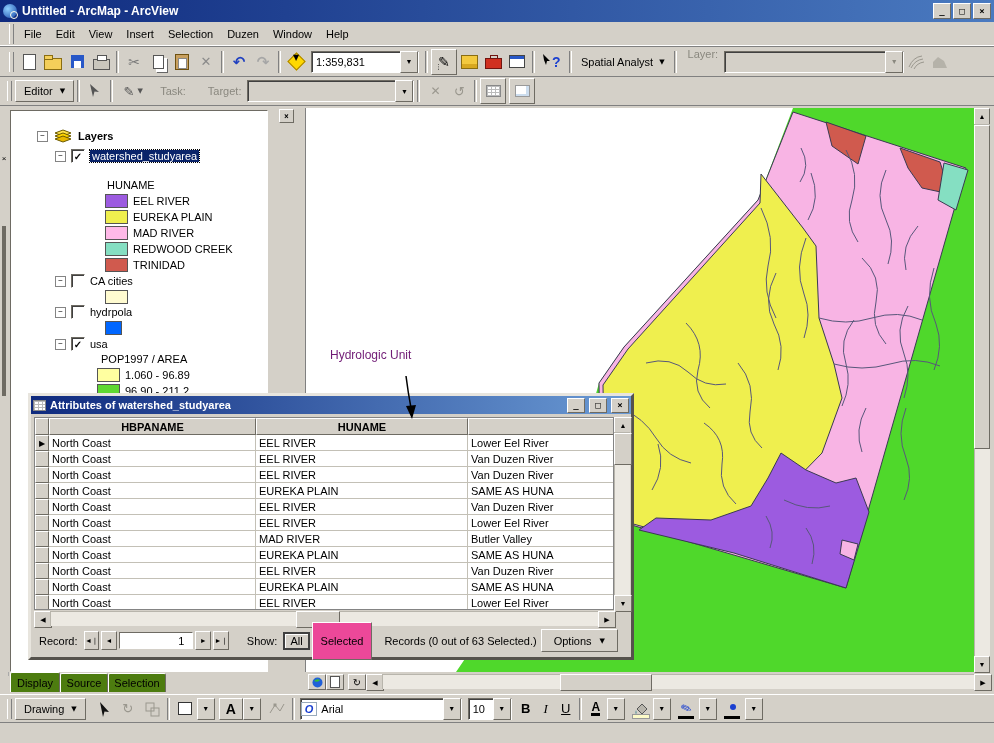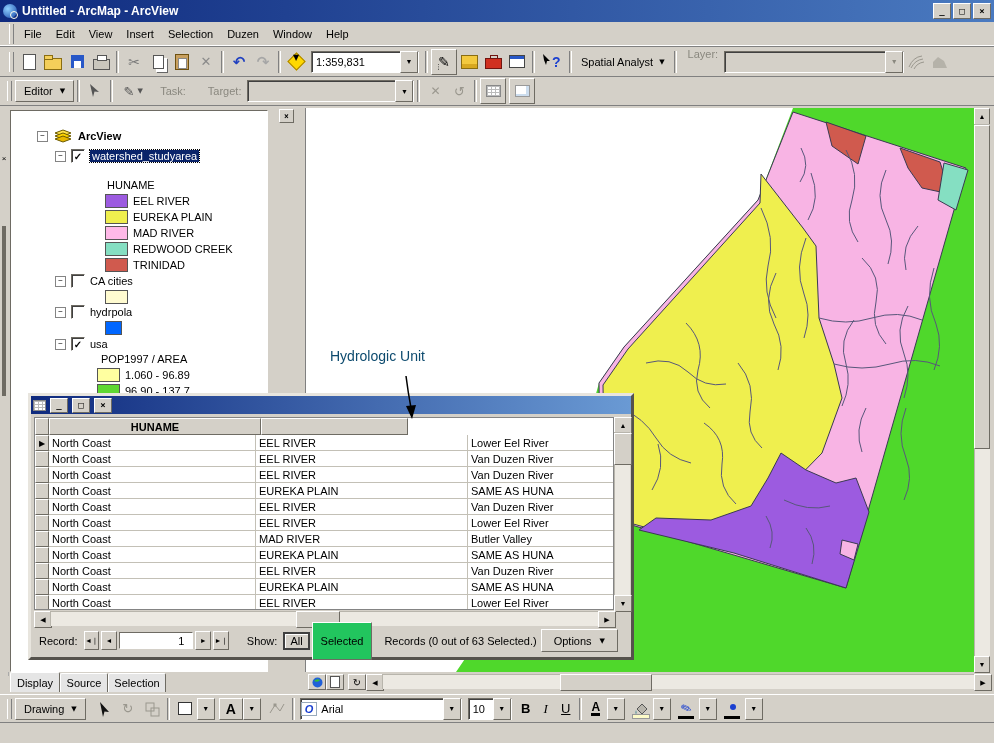--- a/index.html
+++ b/index.html
@@ -40,21 +40,21 @@
   .sel-label{background:#0a246a;color:#fff;outline:1px dotted #000;padding:0 2px}
   
   .hdrcell{background:#d4d0c8;border:1px solid;border-color:#fff #6e6b63 #6e6b63 #fff;
            font-weight:bold;display:flex;align-items:center;justify-content:center;overflow:hidden}
   .cell{border-right:1px solid #c3c0b6;border-bottom:1px solid #c3c0b6;padding:0 3px;
         display:flex;align-items:center;overflow:hidden;white-space:nowrap;background:#fff}
   .rowsel{background:#d4d0c8;border:1px solid;border-color:#fff #6e6b63 #6e6b63 #fff;
           display:flex;align-items:center;justify-content:center;font-size:8px}
   .navbtn{width:17px;height:17px;background:#d4d0c8;border:1px solid;border-color:#fff #6e6b63 #6e6b63 #fff;
           display:flex;align-items:center;justify-content:center;font-size:7px;gap:0}
-  .tab{position:absolute;top:0;height:18px;background:#e5e5e5;border:1px solid;
+  .tab{position:absolute;top:0;height:18px;background:#4d7c0f;border:1px solid;
        border-color:#fff #6e6b63 #6e6b63 #fff;border-bottom:none;display:flex;align-items:center;
        justify-content:center;border-radius:2px 2px 0 0}
   .glyph{font-family:"DejaVu Sans",sans-serif}
   .titlebar-btn{width:16px;height:14px;background:#d4d0c8;border:1px solid;
        border-color:#fff #6e6b63 #6e6b63 #fff;display:flex;align-items:center;justify-content:center;
        font-size:9px;font-weight:bold;color:#000;font-family:"DejaVu Sans Mono",monospace}
   .i-sheet{width:11px;height:14px;background:#fff;border:1px solid #555}
   .i-save{width:13px;height:13px;background:#2858c8;position:relative}
   .i-save::after{content:'';position:absolute;left:3px;top:6px;width:7px;height:7px;background:#fff}
   .i-open{width:16px;height:10px;background:#f4cf5a;border:1px solid #8a6d12;position:relative;margin-top:4px}
@@ -235,21 +235,21 @@
 <div class="abs" style="left:8px;top:106px;width:262px;height:566px;background:#d4d0c8">
   <div class="abs sunken" style="left:2px;top:4px;width:256px;height:560px;background:#fff;overflow:hidden">
 
     <div class="toc-row" style="left:26px;top:18px">
       <span class="exp"></span>
       <svg width="20" height="14" viewBox="0 0 20 14">
         <polygon points="2,4 10,1 18,4 10,7" fill="#ffe24a" stroke="#6b5a00"></polygon>
         <polygon points="2,7 10,4 18,7 10,10" fill="#ffd400" stroke="#6b5a00"></polygon>
         <polygon points="2,10 10,7 18,10 10,13" fill="#e8b800" stroke="#6b5a00"></polygon>
       </svg>
-      <b>ArcView</b>
+      <b>Layers</b>
     </div>
 
     <div class="toc-row" style="left:44px;top:38px">
       <span class="exp"></span>
       <span class="cb">✓</span>
       <span class="sel-label">watershed_studyarea</span>
     </div>
 
     <div class="toc-row" style="left:96px;top:68px">
       <span>HUNAME</span>
@@ -300,21 +300,21 @@
     </div>
     <div class="toc-row" style="left:90px;top:242px">
       <span>POP1997 / AREA</span>
     </div>
     <div class="toc-row" style="left:86px;top:257px">
       <span class="swatch" style="background: rgb(255, 255, 160);"></span>
       <span>1.060 - 96.89</span>
     </div>
     <div class="toc-row" style="left:86px;top:273px">
       <span class="swatch" style="background: rgb(95, 216, 50);"></span>
-      <span>96.90 - 137.7</span>
+      <span>96.90 - 211.2</span>
     </div>
   </div>
 </div>
 
 <div class="abs" style="left:270px;top:106px;width:34px;height:570px;background:#d4d0c8">
   <span class="abs titlebar-btn" style="left:9px;top:3px;width:13px;height:12px;font-size:8px">×</span>
 
   <span class="vbtn" style="top:18px">
     <svg width="24" height="22" viewBox="0 0 24 22">
       <circle cx="10" cy="9" r="5.5" fill="#fff" stroke="#333"></circle>
@@ -474,29 +474,31 @@
   </span>
   <span class="tab" style="left:100px;width:56px;top:1px">
     <span>Selection</span>
   </span>
 </div>
 
 <div class="abs" style="left:28px;top:393px;width:606px;height:267px;background:#d4d0c8;z-index:20;
             border:3px solid;border-color:#e8e5de #55524c #55524c #e8e5de;box-sizing:border-box">
   <div class="flex" style="height:18px;background:linear-gradient(90deg,#0f2a7e,#6a9ad4);padding:0 2px;gap:4px">
     <span class="i-grid" style="width:11px;height:9px;flex:0 0 auto"></span>
+    <span style="color:#fff;font-weight:bold;white-space:nowrap;overflow:hidden;flex:1">Attributes of watershed_studyarea</span>
     <span class="titlebar-btn" style="height:13px">_</span>
     <span class="titlebar-btn" style="height:13px">□</span>
     <span class="titlebar-btn" style="height:13px">×</span>
   </div>
 
   <div class="abs" style="left:3px;top:21px;width:580px;height:193px;background:#fff;border:1px solid #848484;box-sizing:border-box;overflow:hidden">
 
     <div class="flex" style="height:17px">
       <span class="hdrcell" style="width:14px;height:17px;box-sizing:border-box;flex:0 0 auto"></span>
+      <span class="hdrcell" style="width:207px;height:17px;box-sizing:border-box;flex:0 0 auto">HBPANAME</span>
       <span class="hdrcell" style="width:212px;height:17px;box-sizing:border-box;flex:0 0 auto">HUNAME</span>
       <span class="hdrcell" style="width:147px;height:17px;box-sizing:border-box;flex:0 0 auto"></span>
     </div>
 
     <div class="flex" style="height:16px">
       <span class="rowsel" style="width:14px;height:16px;box-sizing:border-box;flex:0 0 auto">▶</span>
       <span class="cell" style="width:207px;height:16px;box-sizing:border-box;flex:0 0 auto">North Coast</span>
       <span class="cell" style="width:212px;height:16px;box-sizing:border-box;flex:0 0 auto">EEL RIVER</span>
       <span class="cell" style="width:147px;height:16px;box-sizing:border-box;flex:0 0 auto;border-right:none">Lower Eel River</span>
     </div>
@@ -582,34 +584,34 @@
     <span class="navbtn">◄</span>
     <span class="sunken" style="width:70px;height:15px;background:#fff;display:flex;align-items:center;justify-content:flex-end;padding:0 8px">
       <span>1</span>
     </span>
     <span class="navbtn">►</span>
     <span class="navbtn">►<span style="font-size:7px">❘</span></span>
     <span style="margin:0 4px 0 16px">Show:</span>
     <span style="border:2px solid #404040;background:#d4d0c8;padding:1px 5px;box-shadow:inset 1px 1px 0 #fff">
       <span>All</span>
     </span>
-    <span class="raised" style="background:#22c55e;padding:12px 8px">
+    <span class="raised" style="background:#ec4899;padding:12px 8px">
       <span>Selected</span>
     </span>
     <span style="margin-left:10px;white-space:nowrap">Records  (0 out of 63 Selected.)</span>
     <span style="flex:1"></span>
     <span class="raised flex" style="background:#d4d0c8;height:21px;padding:0 12px;gap:8px;margin-right:12px">
       <span>Options</span>
       <span class="glyph" style="font-size:7px">▼</span>
     </span>
   </div>
 </div>
 
 <div class="abs" style="left:330px;top:348px;z-index:30">
-  <span style="font-size:14px;color:#0c4a6e;white-space:nowrap">Hydrologic Unit</span>
+  <span style="font-size:12px;color:#701a75;white-space:nowrap">Hydrologic Unit</span>
 </div>
 <svg class="abs" style="left:398px;top:374px;z-index:30;overflow:visible" width="28" height="48" viewBox="0 0 28 48">
   <path d="M8,2 Q10,18 13,34" stroke="#000" fill="none" stroke-width="1.5"></path>
   <polygon points="8,32 18,31 14,45" fill="#000"></polygon>
 </svg>
 
 <div class="abs flex" style="left:0;top:694px;width:994px;height:29px;border-top:1px solid #fff;border-bottom:1px solid #808080;padding-left:4px;box-sizing:border-box">
   <span class="grip"></span>
   <span class="raised flex" style="height:20px;padding:0 8px;gap:7px;background:#d4d0c8">
     <span>Drawing</span>

